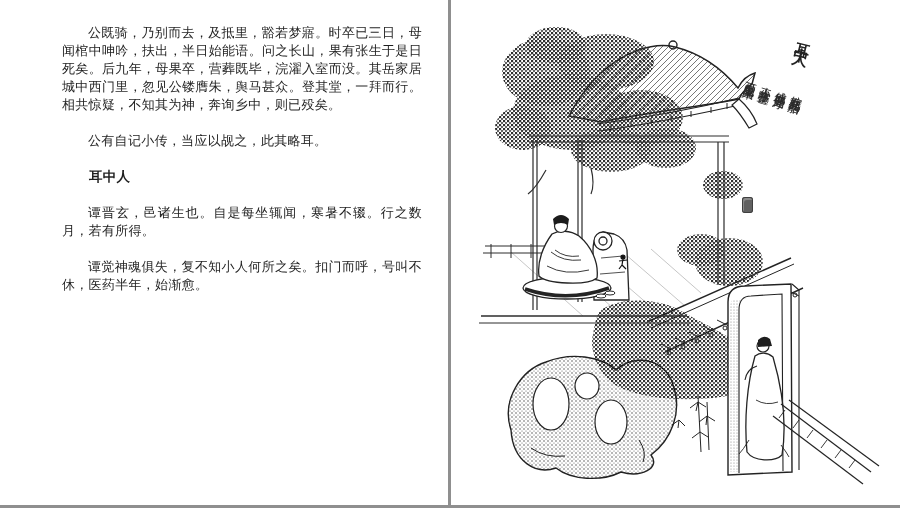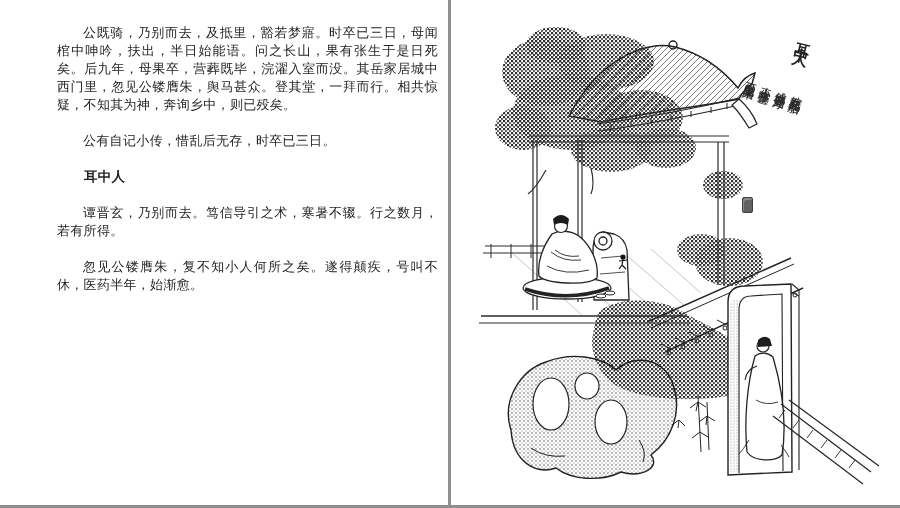--- a/index.html
+++ b/index.html
@@ -2,22 +2,22 @@
 <html><head>
 <meta charset="utf-8">
 <style>
   html,body{margin:0;padding:0;background:#ffffff;}
   .spread{
     position:relative;width:900px;height:508px;background:#ffffff;overflow:hidden;
     font-family:"Liberation Serif","DejaVu Serif",serif;color:#1f1f1f;
   }
   
   .page-left{
-    position:absolute;left:16px;top:0;width:448px;height:500px;
-    box-sizing:border-box;padding:24px 26px 0 41px;background:#ffffff;
+    position:absolute;left:0;top:0;width:448px;height:500px;
+    box-sizing:border-box;padding:24px 26px 0 62px;background:#ffffff;
   }
   .page-left p{
     margin:0 0 18px 0;font-size:13px;line-height:18px;text-align:justify;
     text-indent:2em;letter-spacing:.3px;
   }
   .page-left h3{
     margin:0 0 18px 0;font-size:13.5px;line-height:18px;font-weight:bold;
     text-indent:2em;letter-spacing:.3px;
   }
   
@@ -43,24 +43,24 @@
     background:#616161;box-shadow:inset 0 0 0 1px #3f3f3f, inset 2px 3px 0 0 #8a8a8a;
   }
 </style>
 </head>
 <body>
 
 <div class="spread">
 
   <div class="page-left">
     <p>公既骑，乃别而去，及抵里，豁若梦寤。时卒已三日，母闻棺中呻吟，扶出，半日始能语。问之长山，果有张生于是日死矣。后九年，母果卒，营葬既毕，浣濯入室而没。其岳家居城中西门里，忽见公镂膺朱，舆马甚众。登其堂，一拜而行。相共惊疑，不知其为神，奔询乡中，则已殁矣。</p>
-    <p>公有自记小传，惜乱后无存，时卒已三日。</p>
+    <p>公有自记小传，当应以觇之，此其略耳。</p>
     <h3>耳中人</h3>
-    <p>谭晋玄，乃别而去。笃信导引之术，寒暑不辍。行之数月，若有所得。</p>
-    <p>忽见公镂膺朱，复不知小人何所之矣。遂得颠疾，号叫不休，医药半年，始渐愈。</p>
+    <p>谭晋玄，邑诸生也。自是每坐辄闻，寒暑不辍。行之数月，若有所得。</p>
+    <p>谭觉神魂俱失，复不知小人何所之矣。扣门而呼，号叫不休，医药半年，始渐愈。</p>
   </div>
 
   <div class="divider"></div>
   <div class="bottom-edge"></div>
 
   <div class="page-right">
 
     <svg width="449" height="505" viewBox="0 0 449 505">
       <defs>
         <pattern id="fol" width="4" height="4" patternUnits="userSpaceOnUse">

